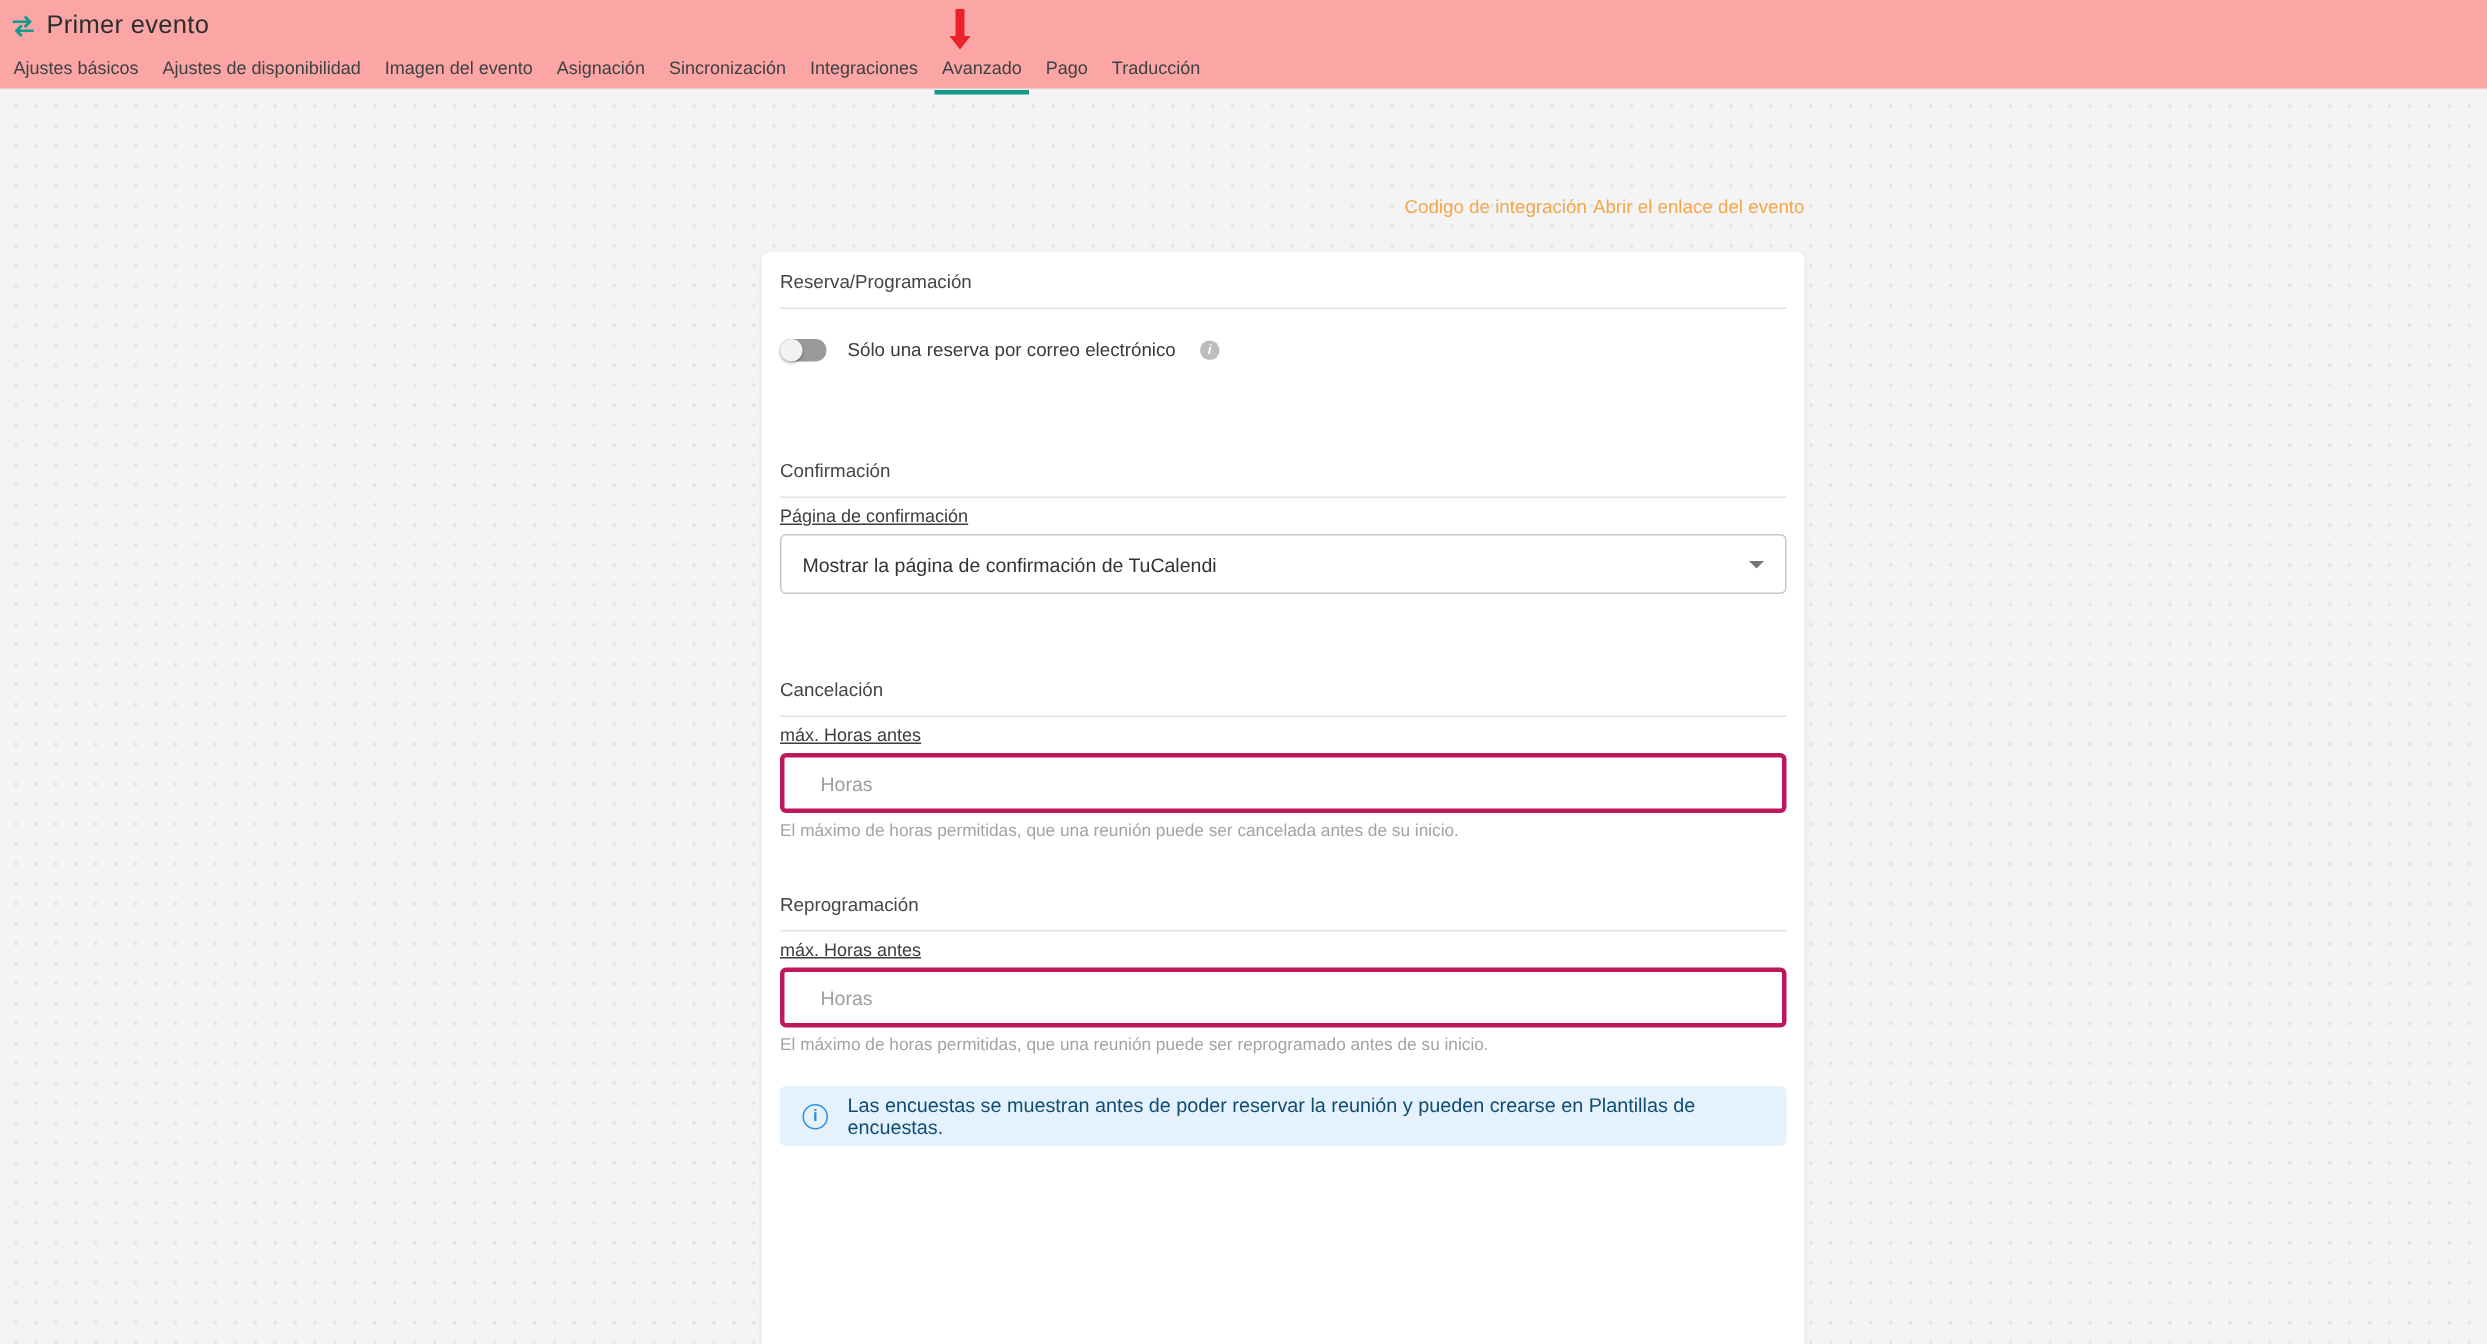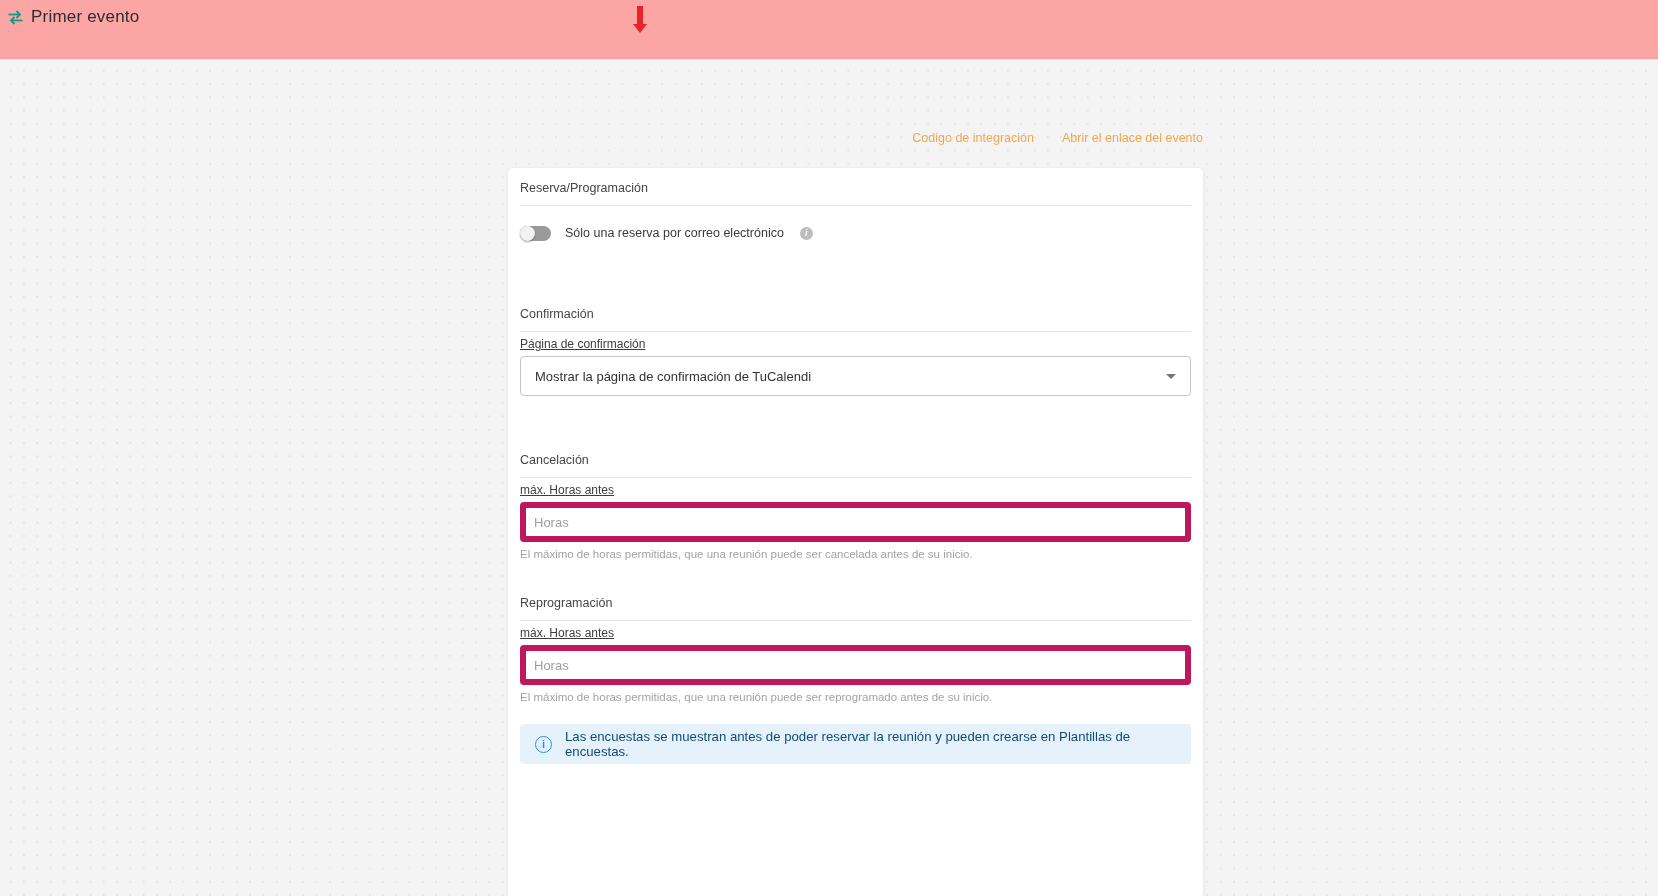--- a/index.html
+++ b/index.html
@@ -24,21 +24,21 @@
     border-left:7px solid transparent; border-right:7px solid transparent;
     border-top:9px solid #e8212a; }
 
   
   .content { position:absolute; top:60px; left:0; width:1658px; height:836px;
     background-color:#f4f4f5;
     background-image:radial-gradient(#e5e5e8 1.3px, transparent 1.4px);
     background-size:13.3px 13.3px; background-position:4px 4px; }
 
   .top-links { position:absolute; top:71px; left:508px; width:695px;
-    display:flex; justify-content:flex-end; gap:28px;text-align:center; }
+    display:flex; justify-content:flex-end; gap:4px;text-align:center; }
   .top-links a { font-size:12.5px; color:#f2a74b; text-decoration:none; cursor:pointer; }
 
   
   .card { position:absolute; top:108px; left:508px; width:695px; height:779px;
     background:#ffffff; border-radius:5px; box-shadow:0 1px 4px rgba(0,0,0,.07);
     padding:0 12px; }
 
   .section-title { font-size:12.5px; color:#454545; padding-bottom:9px;
     border-bottom:1px solid #e4e4e4; line-height:15px; }
   .section-title.no-divider { border-bottom:none; }
@@ -56,22 +56,22 @@
   .field-label { font-size:12px; color:#3d3d3d; margin-top:5px; line-height:14px;text-decoration:underline; }
 
   .selectbox { margin-top:5px; height:40px; border:1px solid #c6c6c6; border-radius:4px;
     display:flex; align-items:center; padding:0 14px; cursor:pointer; background:#fff;
     justify-content:space-between; }
   .selectbox .sel-text { font-size:13px; color:#333; }
   .selectbox .sel-text.placeholder { color:#8a8a8a; font-style:italic; }
   .caret { width:0; height:0; border-left:5px solid transparent;
     border-right:5px solid transparent; border-top:5px solid #757575; }
 
-  .textinput { margin-top:5px; width:100%; height:40px; border:6px solid #be185d;
-    border-radius:4px; padding:0 8px; font-size:13px; color:#333;
+  .textinput { margin-top:5px; width:100%; height:40px; border:3px solid #be185d;
+    border-radius:4px; padding:0 24px; font-size:13px; color:#333;
     font-family:"Liberation Sans", sans-serif; outline:none; display:block; }
   .textinput::placeholder { color:#9e9e9e; }
 
   .helper { font-size:11.5px; color:#a3a3a3; margin-top:5px; line-height:14px; }
 
   .gap-lg { margin-top:64px; }
   .gap-md { margin-top:57px; }
   .gap-sm { margin-top:35px; }
   .gap-xs { margin-top:34px; }
   .first { margin-top:13px; }
@@ -90,20 +90,31 @@
   <div class="title-row">
     <span style="display:inline-flex;">
       <svg width="17" height="15" viewBox="0 0 17 15">
         <path d="M1.5 4.5h11.5" stroke="#109a8c" stroke-width="1.8" fill="none"></path>
         <path d="M9.5 1l3.5 3.5-3.5 3.5" stroke="#109a8c" stroke-width="1.8" fill="none" stroke-linejoin="miter"></path>
         <path d="M15.5 10.5H4" stroke="#109a8c" stroke-width="1.8" fill="none"></path>
         <path d="M7.5 7l-3.5 3.5 3.5 3.5" stroke="#109a8c" stroke-width="1.8" fill="none" stroke-linejoin="miter"></path>
       </svg>
     </span>
     <span class="app-title">Primer evento</span>
+  </div>
+  <div class="tabs">
+    <div class="tab">Ajustes básicos</div>
+    <div class="tab">Ajustes de disponibilidad</div>
+    <div class="tab">Imagen del evento</div>
+    <div class="tab">Asignación</div>
+    <div class="tab">Sincronización</div>
+    <div class="tab">Integraciones</div>
+    <div class="tab active">Avanzado</div>
+    <div class="tab">Pago</div>
+    <div class="tab">Traducción</div>
   </div>
 </div>
 
 <div class="red-arrow">
   <div class="shaft"></div>
     <div class="head"></div>
 </div>
 
 <div class="content">
 

